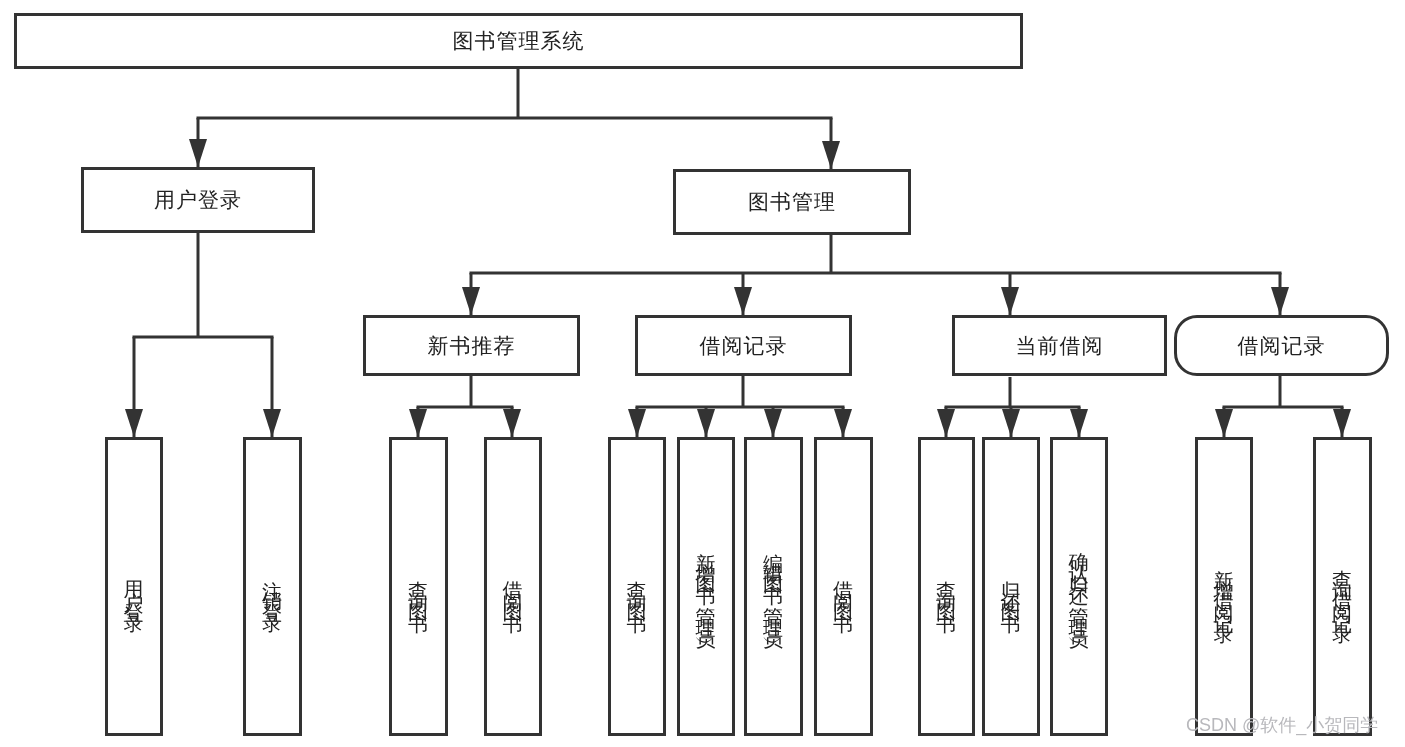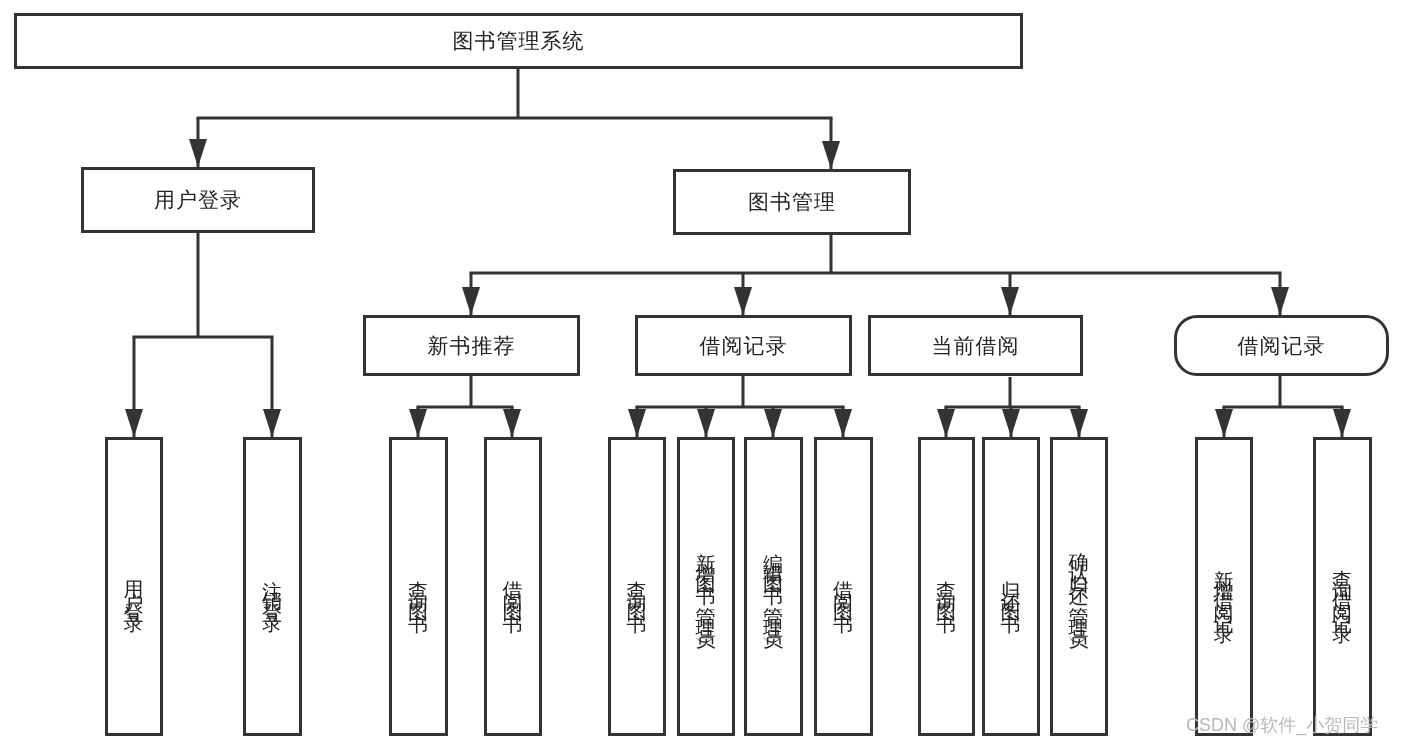--- a/index.html
+++ b/index.html
@@ -110,21 +110,21 @@
     </g>
   </svg>
 
   <div class="node hbox root-box">图书管理系统</div>
 
   <div class="node hbox lvl2" style="left:81px;top:167px;width:234px;">用户登录</div>
   <div class="node hbox lvl2" style="left:673px;top:169px;width:238px;">图书管理</div>
 
   <div class="node hbox lvl3" style="left:363px;width:217px;">新书推荐</div>
   <div class="node hbox lvl3" style="left:635px;width:217px;">借阅记录</div>
-  <div class="node hbox lvl3" style="left:868px;width:215px;">当前借阅</div>
+  <div class="node hbox lvl3" style="left:952px;width:215px;">当前借阅</div>
   <div class="node hbox lvl3" style="left:1174px;width:215px;border-radius:23px;">借阅记录</div>
 
   <div class="node vbox" style="left:105px;width:58px;">
     <span>用户登录</span>
   </div>
   <div class="node vbox" style="left:243px;width:59px;">
     <span>注销登录</span>
   </div>
 
   <div class="node vbox" style="left:389px;width:59px;">

